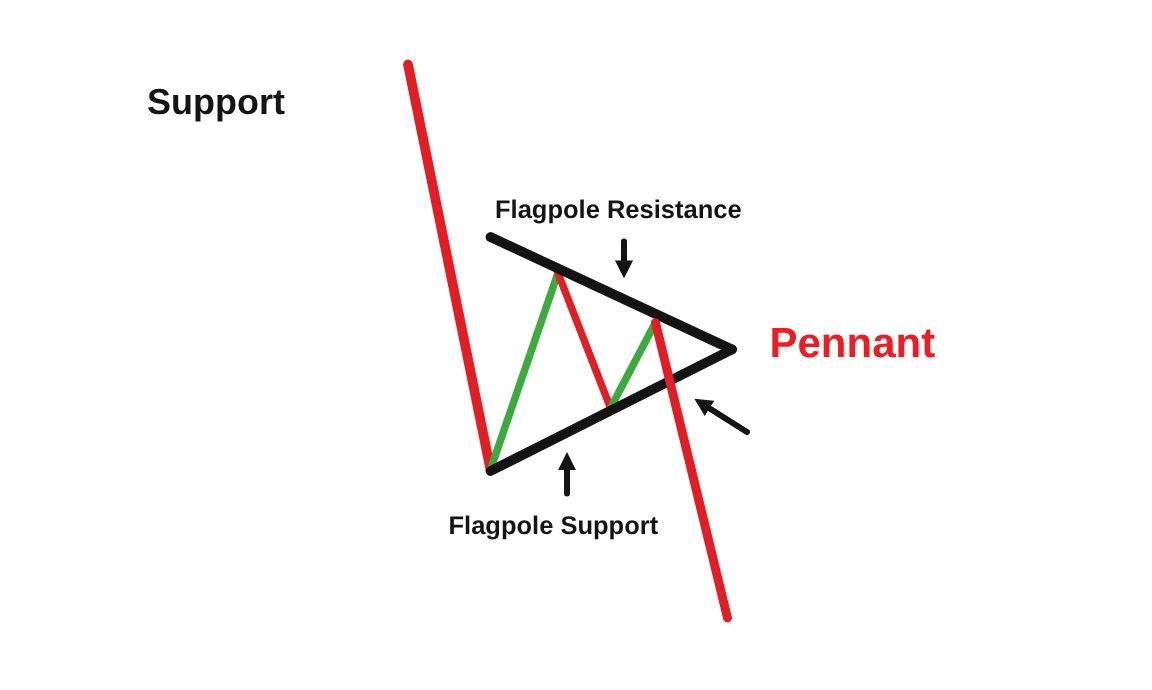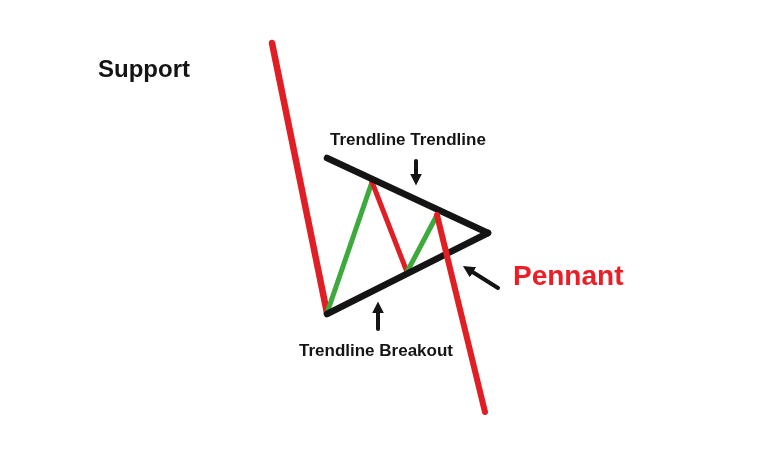--- a/index.html
+++ b/index.html
@@ -22,21 +22,21 @@
   }
   .label {
     position: absolute;
     font-weight: 700;
     line-height: 1;
     white-space: nowrap;
     color: var(--text, #141414);
   }
   .label-flagpole            { left: 98px;  top: 57px;  font-size: 24px; }
   .label-trendline-resistance{ left: 330px; top: 131px; font-size: 17px; }
-  .label-pennant             { left: 513px; top: 215px; font-size: 28px; color: var(--pennant-label, #ee1c25); margin-top: 47px; }
+  .label-pennant             { left: 513px; top: 215px; font-size: 28px; color: var(--pennant-label, #ee1c25); }
   .label-breakout            { left: 504px; top: 289px; font-size: 21px; }
   .label-trendline-support   { left: 299px; top: 342px; font-size: 17px; }
 
   .stroke-red   { stroke: var(--flagpole-line, #e01e24); }
   .stroke-green { stroke: var(--up-swing-line, #3caa3c); }
   .stroke-black { stroke: var(--trendline, #141414); }
   .stroke-arrow { stroke: var(--arrow, #141414); }
   .arrowhead    { fill: var(--arrow, #141414); }
 </style>
 </head>
@@ -62,20 +62,20 @@
 
     <line class="stroke-red" x1="437" y1="215" x2="485" y2="412" stroke-width="6" stroke-linecap="round"></line>
 
     <line class="stroke-arrow" x1="416" y1="161" x2="416" y2="176" stroke-width="4" stroke-linecap="round" marker-end="url(#ah)"></line>
     <line class="stroke-arrow" x1="378" y1="329" x2="378" y2="311" stroke-width="4" stroke-linecap="round" marker-end="url(#ah)"></line>
     <line class="stroke-arrow" x1="498" y1="288" x2="471" y2="271" stroke-width="4" stroke-linecap="round" marker-end="url(#ah)"></line>
   </svg>
 
   <div class="label label-flagpole">Support</div>
 
-  <div class="label label-trendline-resistance">Trendline Trendline</div>
+  <div class="label label-trendline-resistance">Flagpole Resistance</div>
 
   <div class="label label-pennant">Pennant</div>
 
 
-  <div class="label label-trendline-support">Trendline Breakout</div>
+  <div class="label label-trendline-support">Flagpole Support</div>
 
 </div>
 
 </body></html>

